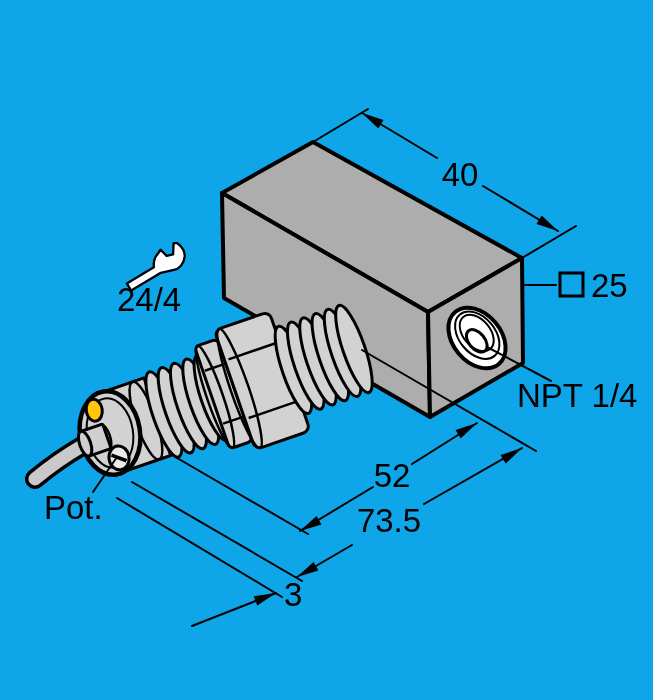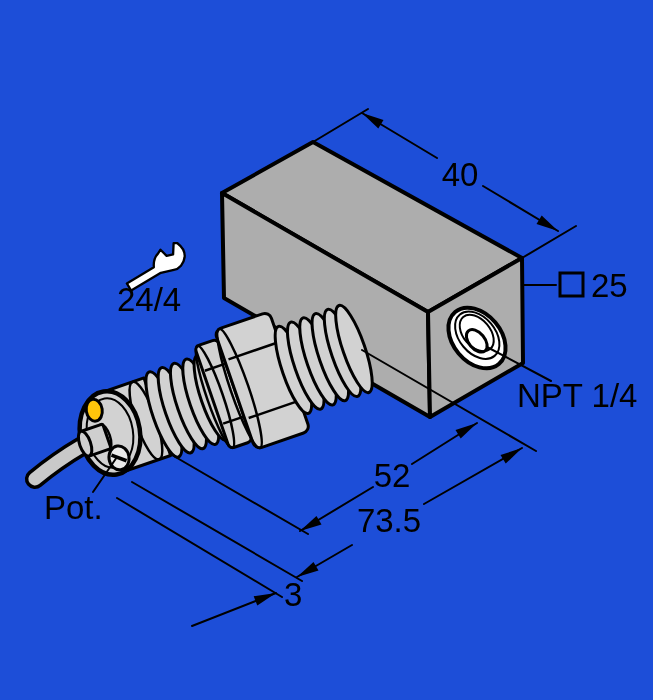--- a/index.html
+++ b/index.html
@@ -1,16 +1,16 @@
 <!DOCTYPE html>
 <html><head>
 <meta charset="utf-8">
 <style>
   html,body{margin:0;padding:0;background:#fff;}
-  .stage{position:relative;width:653px;height:700px;background:#1d4ed8;overflow:hidden;}
+  .stage{position:relative;width:653px;height:700px;background:#0ea5e9;overflow:hidden;}
   svg{display:block;}
   .t{font-family:"Liberation Sans","DejaVu Sans",sans-serif;font-size:33px;fill:#000;}
   .outline{fill:#ADADAD;stroke:#000;stroke-width:4;stroke-linejoin:round;}
   .metal{fill:#D2D2D2;stroke:#000;stroke-width:3;stroke-linejoin:round;}
   .thin{fill:none;stroke:#000;stroke-width:2.5;}
   .dim{fill:none;stroke:#000;stroke-width:2;stroke-linecap:round;}
   .arrow{fill:#000;stroke:none;}
 </style>
 </head>
 <body>

